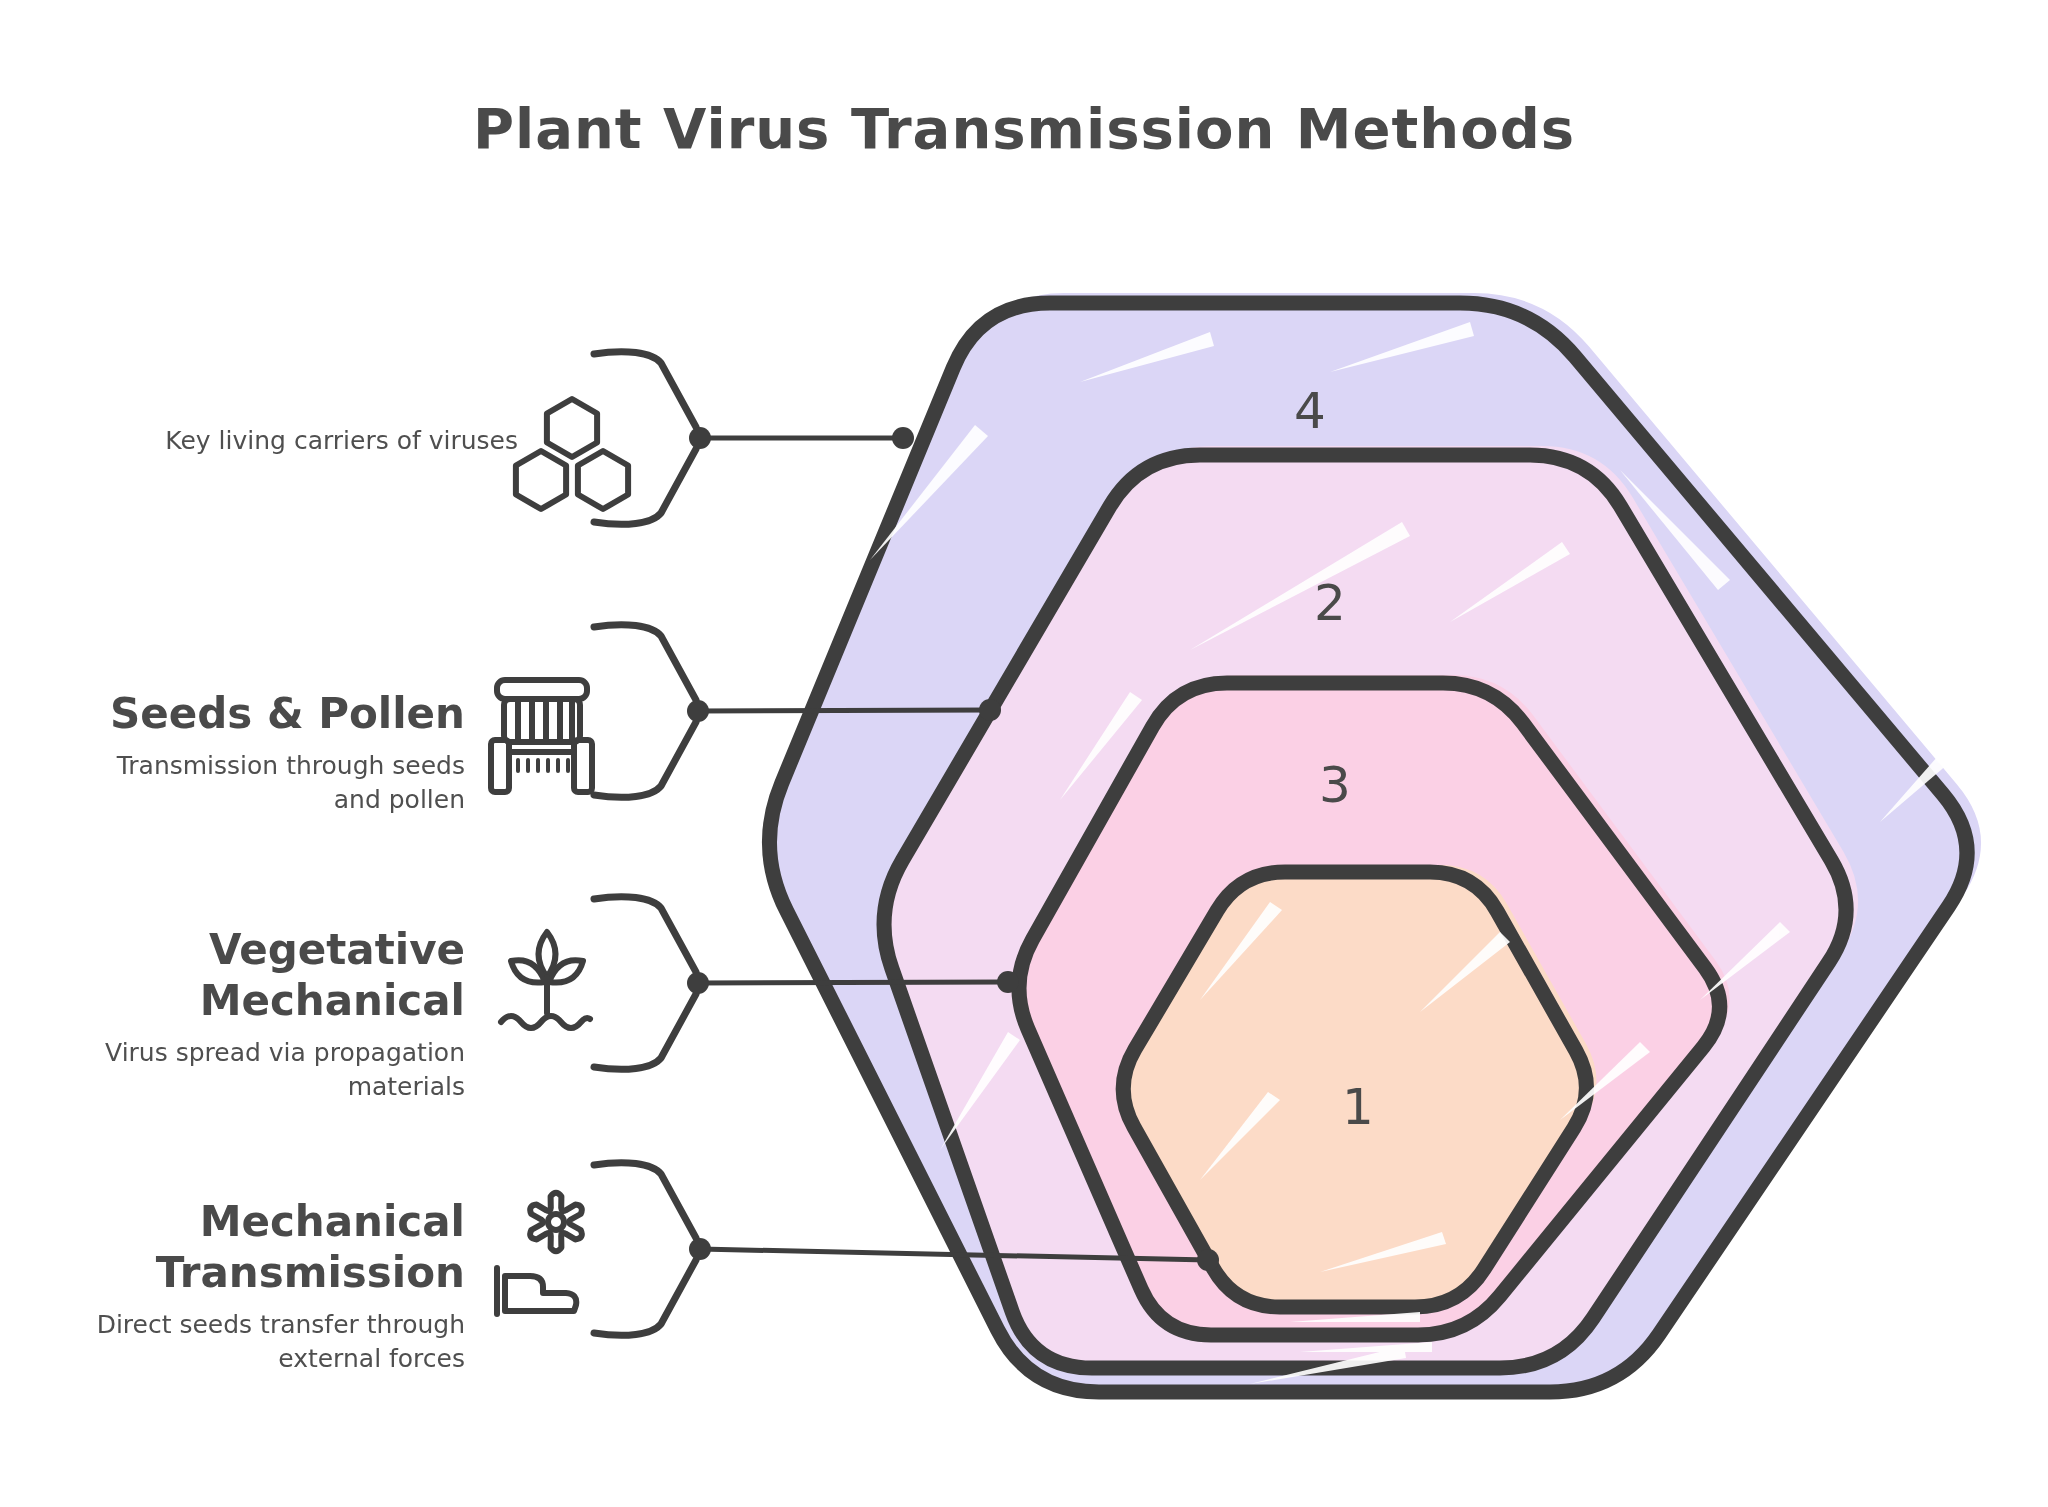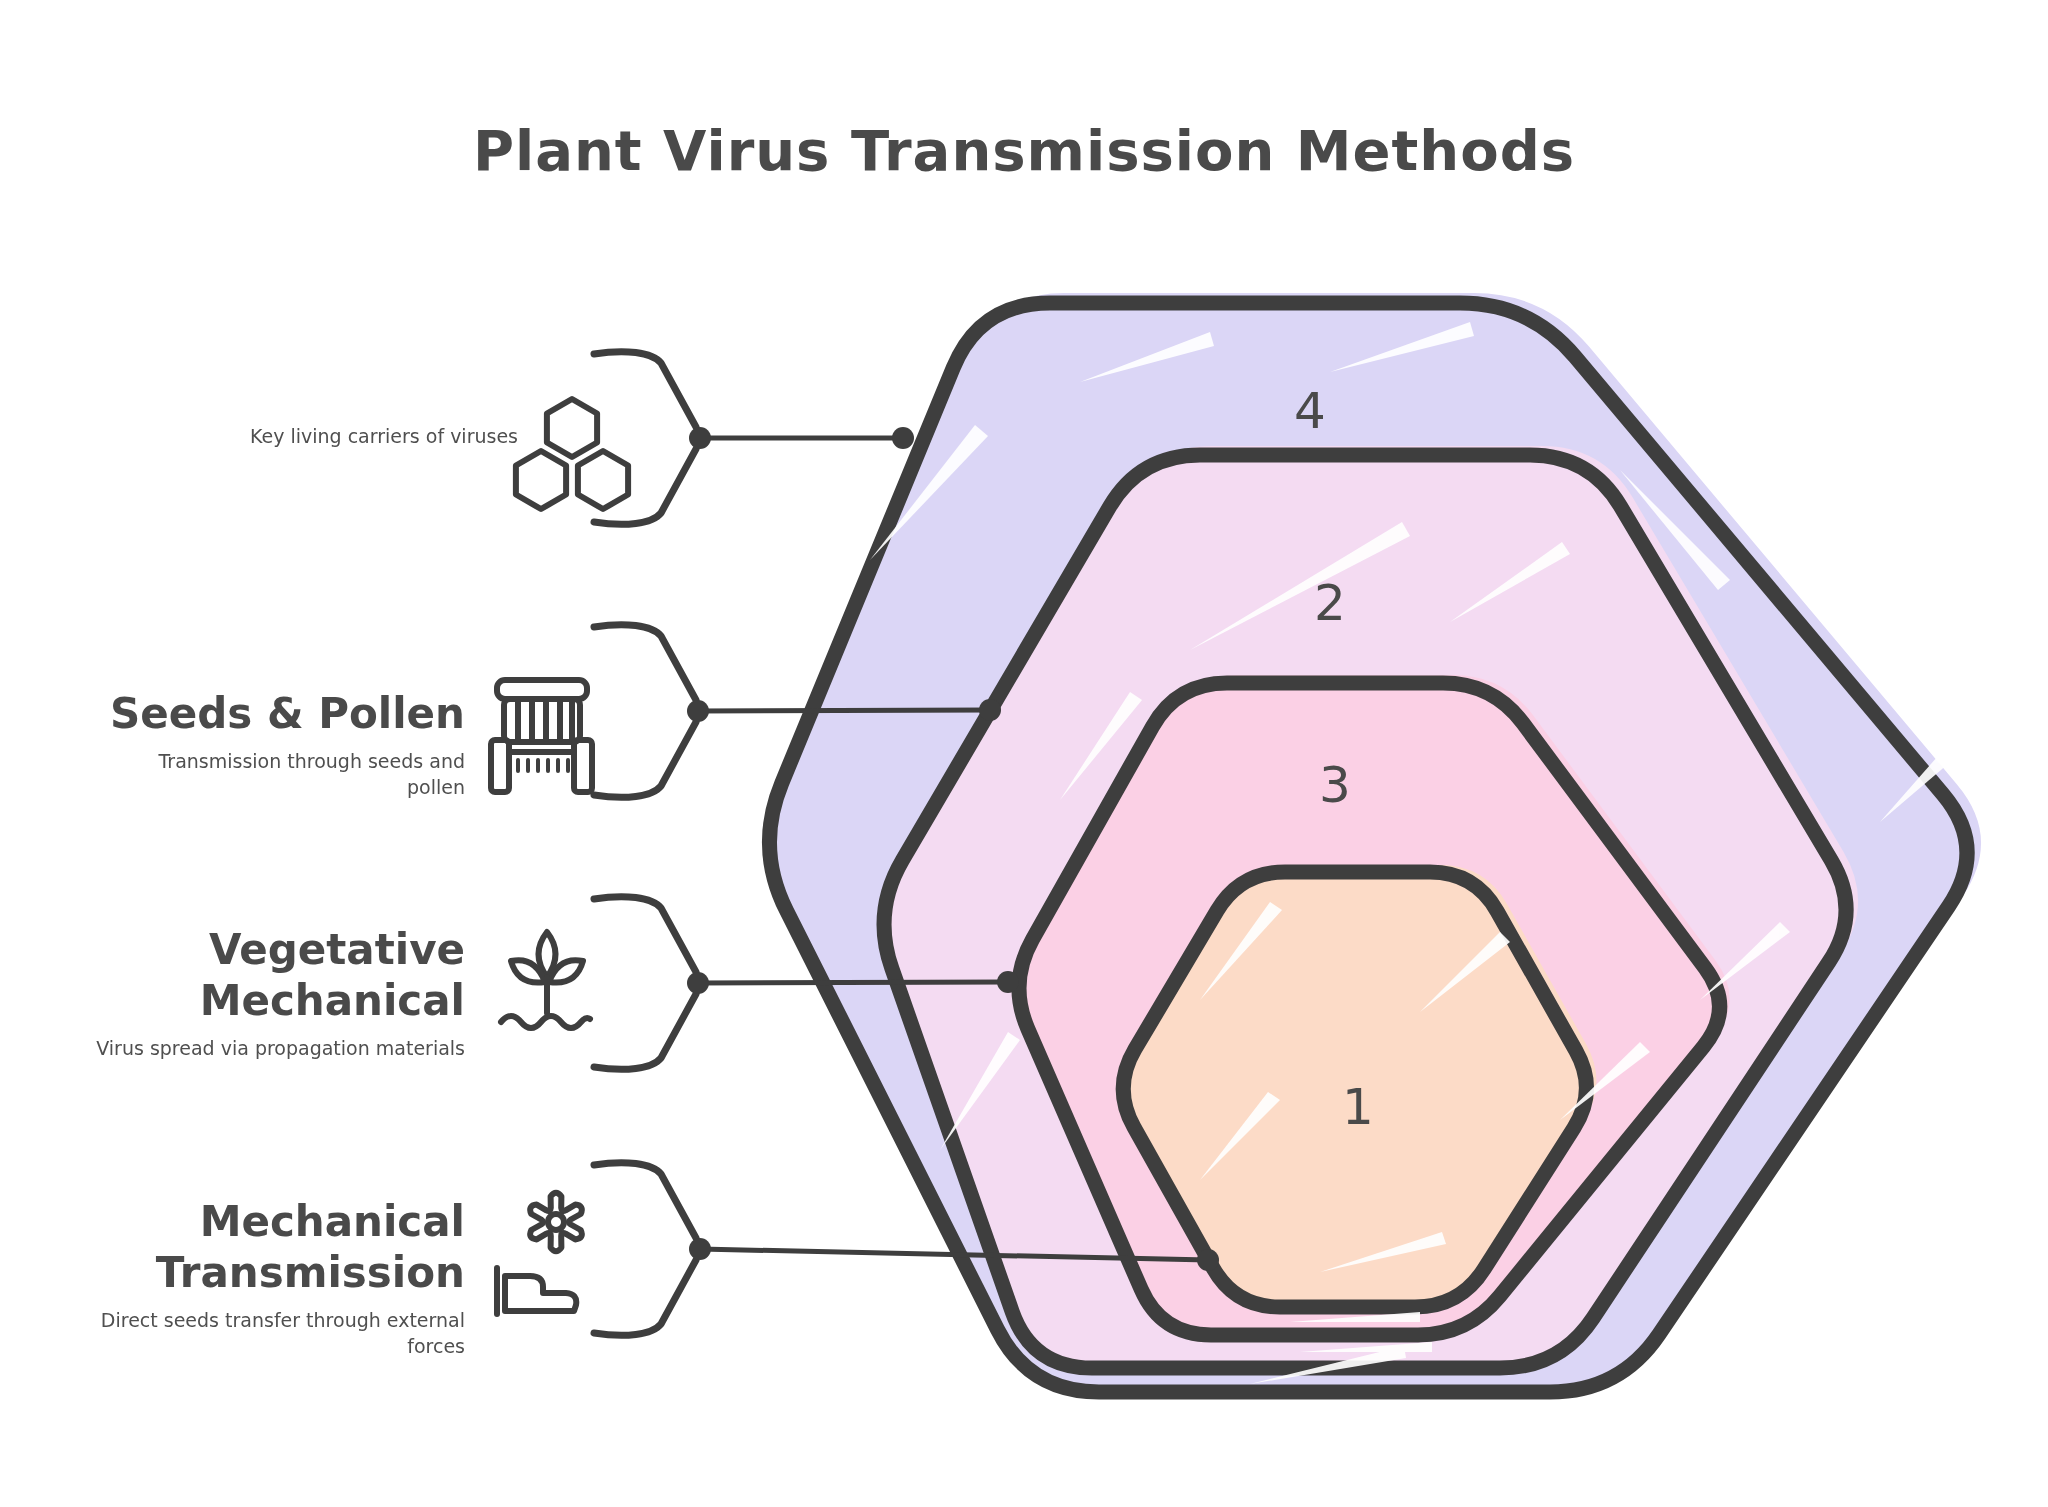--- a/index.html
+++ b/index.html
@@ -3,25 +3,25 @@
 <meta charset="utf-8">
 <style>
   html,body{margin:0;padding:0;background:#ffffff;}
   .canvas{
     position:relative;width:2048px;height:1507px;background:#ffffff;
     font-family:"DejaVu Sans", sans-serif;overflow:hidden;
   }
   .scene{position:absolute;left:0;top:0;width:2048px;height:1507px;}
   .title{
     position:absolute;top:96px;left:0;right:0;text-align:center;
-    font-size:56px;font-weight:bold;color:#4A4A4A;letter-spacing:1px;margin-top:22px;
+    font-size:56px;font-weight:bold;color:#4A4A4A;letter-spacing:1px;
   }
   .callout{position:absolute;text-align:right;color:#4A4A4A;}
   .c-title{font-weight:bold;font-size:42px;line-height:1.22;margin-left:auto;}
-  .c-sub{font-size:19px;line-height:1.34;color:#4F4F4F;margin-left:auto;margin-top:10px;}
+  .c-sub{font-size:25px;line-height:1.34;color:#4F4F4F;margin-left:auto;margin-top:10px;}
   #co-vectors{top:414px;right:1530px;width:460px;}
   #co-vectors .c-sub{max-width:375px;}
   #co-seeds{top:688px;right:1583px;width:470px;}
   #co-seeds .c-sub{max-width:355px;}
   #co-veg{top:924px;right:1583px;width:470px;}
   #co-veg .c-title{max-width:325px;}
   #co-veg .c-sub{max-width:370px;}
   #co-mech{top:1196px;right:1583px;width:480px;}
   #co-mech .c-title{max-width:355px;}
   #co-mech .c-sub{max-width:400px;}

